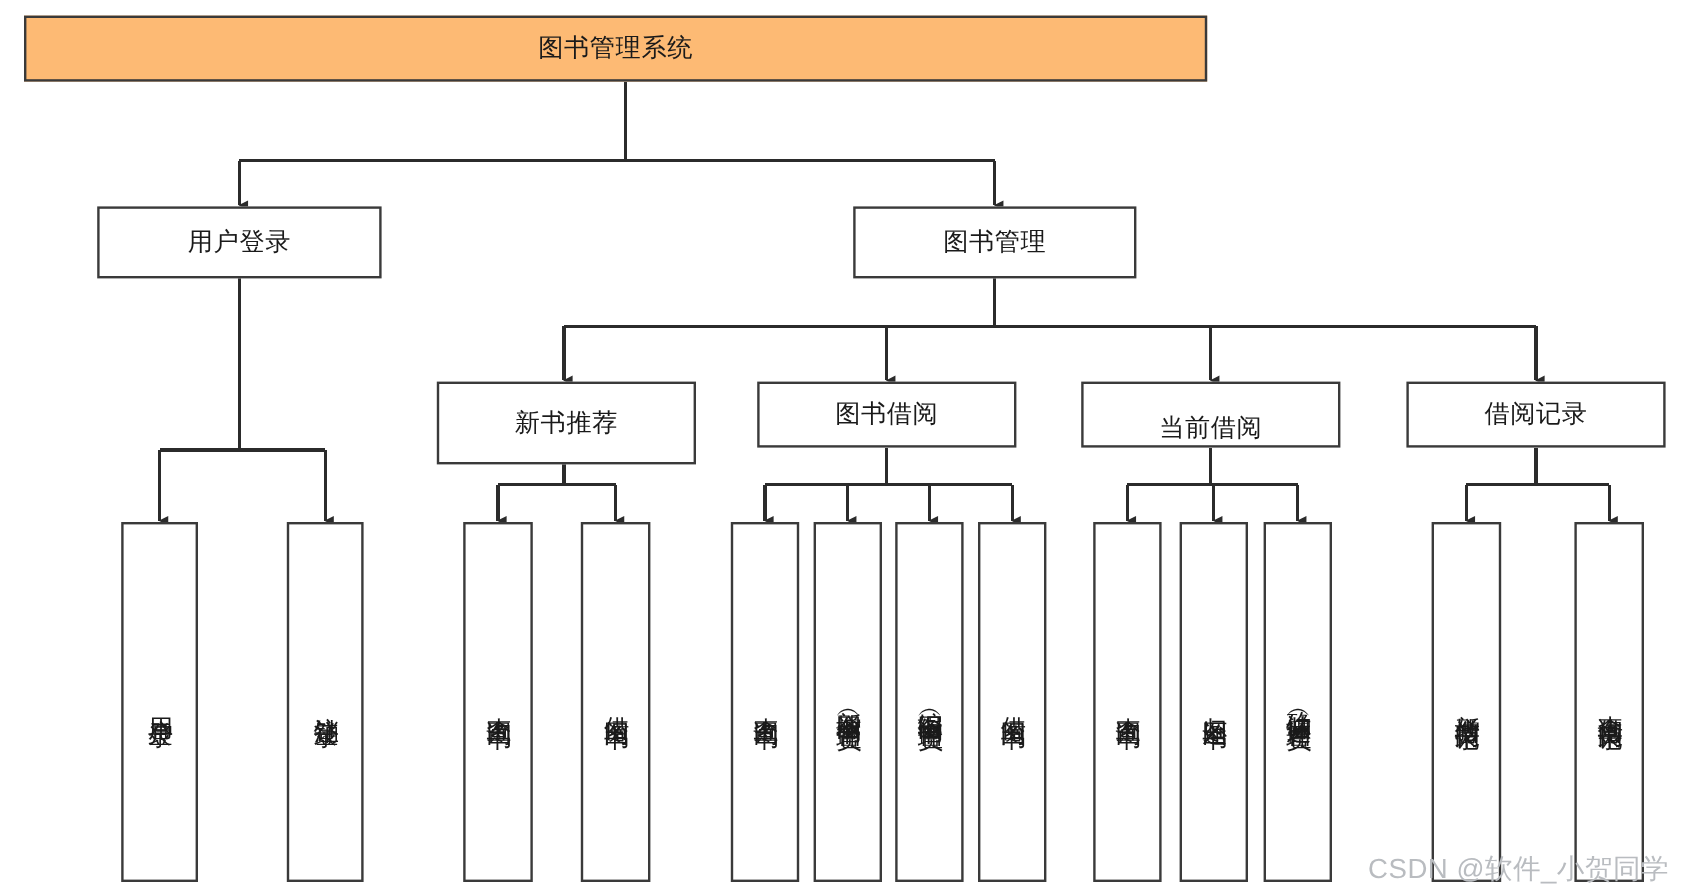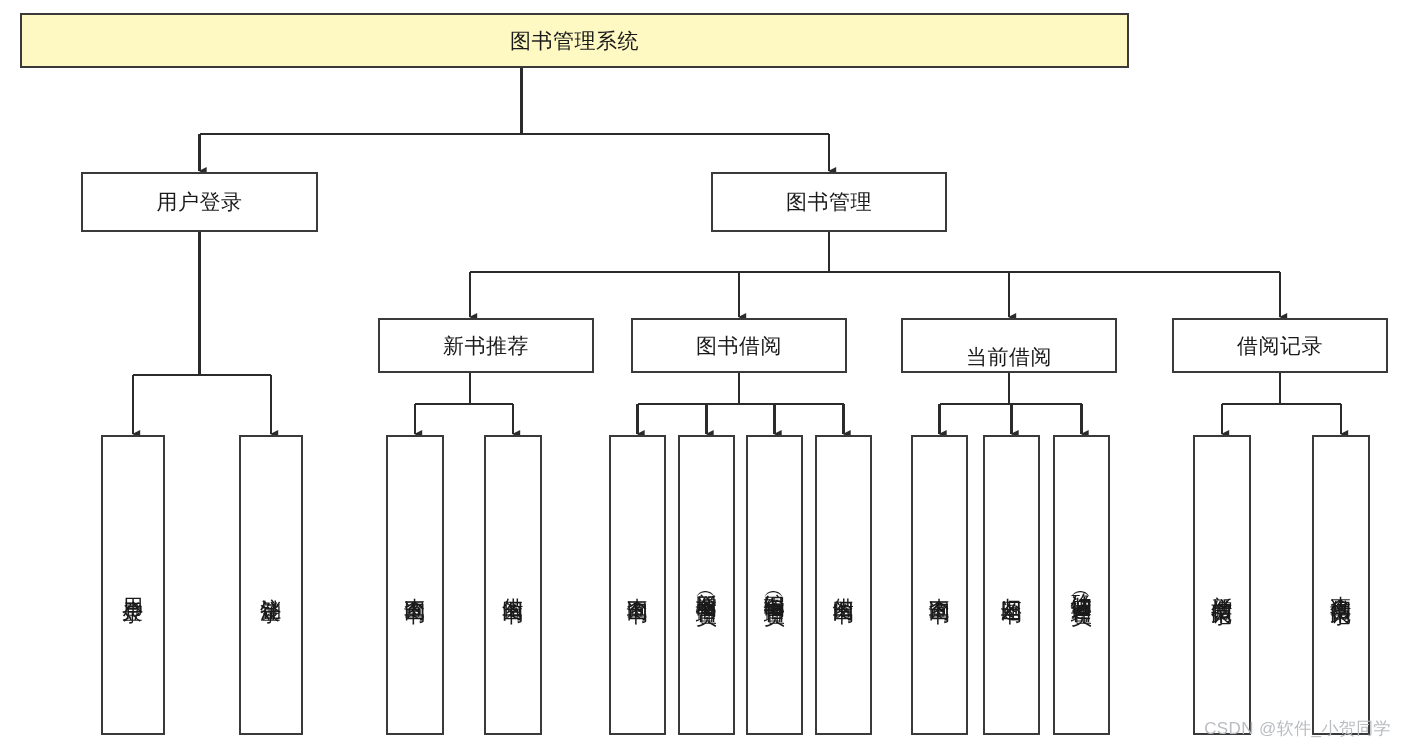--- a/index.html
+++ b/index.html
@@ -53,21 +53,21 @@
     line-height: 1.32;
     color: #1a1a1a;
     letter-spacing: 2px;
     white-space: nowrap;
     text-align: center;
   }
   .watermark {
     position: absolute;
     right: 14px;
     bottom: 7px;
-    font-size: 17px;
+    font-size: 23px;
     color: #b9bcc0;
     white-space: nowrap;
     letter-spacing: 0.4px;
     pointer-events: none;
   }
 </style>
 </head>
 <body>
 
 <div id="diagram-canvas">
@@ -108,36 +108,36 @@
         <line x1="1011.5" y1="404" x2="1011.5" y2="434" stroke="#2b2b2b" stroke-width="2.6" shape-rendering="crispEdges" marker-end="url(#arrowhead)"></line>
         <line x1="1081.5" y1="404" x2="1081.5" y2="434" stroke="#2b2b2b" stroke-width="2.6" shape-rendering="crispEdges" marker-end="url(#arrowhead)"></line>
         <line x1="1280" y1="373" x2="1280" y2="404" stroke="#2b2b2b" stroke-width="2.6" shape-rendering="crispEdges"></line>
         <line x1="1222" y1="404" x2="1341" y2="404" stroke="#2b2b2b" stroke-width="2.6" shape-rendering="crispEdges"></line>
         <line x1="1222" y1="404" x2="1222" y2="434" stroke="#2b2b2b" stroke-width="2.6" shape-rendering="crispEdges" marker-end="url(#arrowhead)"></line>
         <line x1="1341" y1="404" x2="1341" y2="434" stroke="#2b2b2b" stroke-width="2.6" shape-rendering="crispEdges" marker-end="url(#arrowhead)"></line>
       </g>
   </svg>
 
   <div id="node-layer">
-      <div class="node-box level-0" style="left: 20px; top: 13px; width: 1109px; height: 55px; border-color: rgb(58, 58, 58); background: #fef9c3;">
+      <div class="node-box level-0" style="left: 20px; top: 13px; width: 986px; height: 55px; border-color: rgb(58, 58, 58); background: #fdba74;">
         <span class="node-label-h" style="color: rgb(26, 26, 26);">图书管理系统</span>
       </div>
       <div class="node-box level-1" style="left: 81px; top: 172px; width: 237px; height: 60px; border-color: rgb(58, 58, 58); background: rgb(255, 255, 255);">
         <span class="node-label-h" style="color: rgb(26, 26, 26);">用户登录</span>
       </div>
       <div class="node-box level-1" style="left: 711px; top: 172px; width: 236px; height: 60px; border-color: rgb(58, 58, 58); background: rgb(255, 255, 255); align-items: center;">
         <span class="node-label-h" style="color: rgb(26, 26, 26);">图书管理</span>
       </div>
       <div class="node-box leaf" style="left: 101px; top: 435px; width: 64px; height: 300px; border-color: rgb(58, 58, 58); background: rgb(255, 255, 255);">
         <span class="node-label-v" style="color: rgb(26, 26, 26);">用户登录</span>
       </div>
       <div class="node-box leaf" style="left: 239px; top: 435px; width: 64px; height: 300px; border-color: rgb(58, 58, 58); background: rgb(255, 255, 255);">
         <span class="node-label-v" style="color: rgb(26, 26, 26);">注销登录</span>
       </div>
-      <div class="node-box level-2" style="left: 378px; top: 318px; width: 216px; height: 55px; border-color: rgb(58, 58, 58); background: rgb(255, 255, 255);">
+      <div class="node-box level-2" style="left: 364px; top: 318px; width: 216px; height: 69px; border-color: rgb(58, 58, 58); background: rgb(255, 255, 255);">
         <span class="node-label-h" style="color: rgb(26, 26, 26);">新书推荐</span>
       </div>
       <div class="node-box level-2" style="left: 631px; top: 318px; width: 216px; height: 55px; border-color: rgb(58, 58, 58); background: rgb(255, 255, 255);">
         <span class="node-label-h" style="color: rgb(26, 26, 26);">图书借阅</span>
       </div>
       <div class="node-box level-2" style="left: 901px; top: 318px; width: 216px; height: 55px; border-color: rgb(58, 58, 58); background: rgb(255, 255, 255);">
         <span class="node-label-h" style="color: rgb(26, 26, 26); margin-top: 23px;">当前借阅</span>
       </div>
       <div class="node-box level-2" style="left: 1172px; top: 318px; width: 216px; height: 55px; border-color: rgb(58, 58, 58); background: rgb(255, 255, 255);">
         <span class="node-label-h" style="color: rgb(26, 26, 26);">借阅记录</span>

